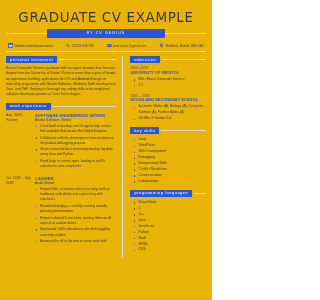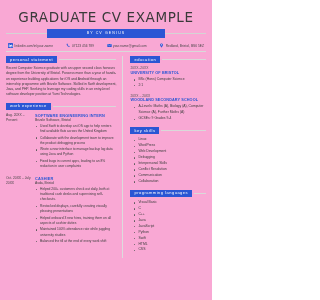--- a/index.html
+++ b/index.html
@@ -4,21 +4,21 @@
 <style>
   * { box-sizing: border-box; margin: 0; padding: 0; }
   html, body {
     width: 212px; height: 300px;
     background: #ffffff;
     font-family: "Liberation Sans", sans-serif;
     overflow: hidden;
   }
   .page {
     width: 212px; height: 300px;
-    background: #f9a8d4;
+    background: #eab308;
     padding: 7px 6px 0 6px;
     position: relative;
   }
 
   
   .cv-title {
     text-align: center;
     font-size: 13.5px;
     letter-spacing: 0.6px;
     color: #3a3a3a;

